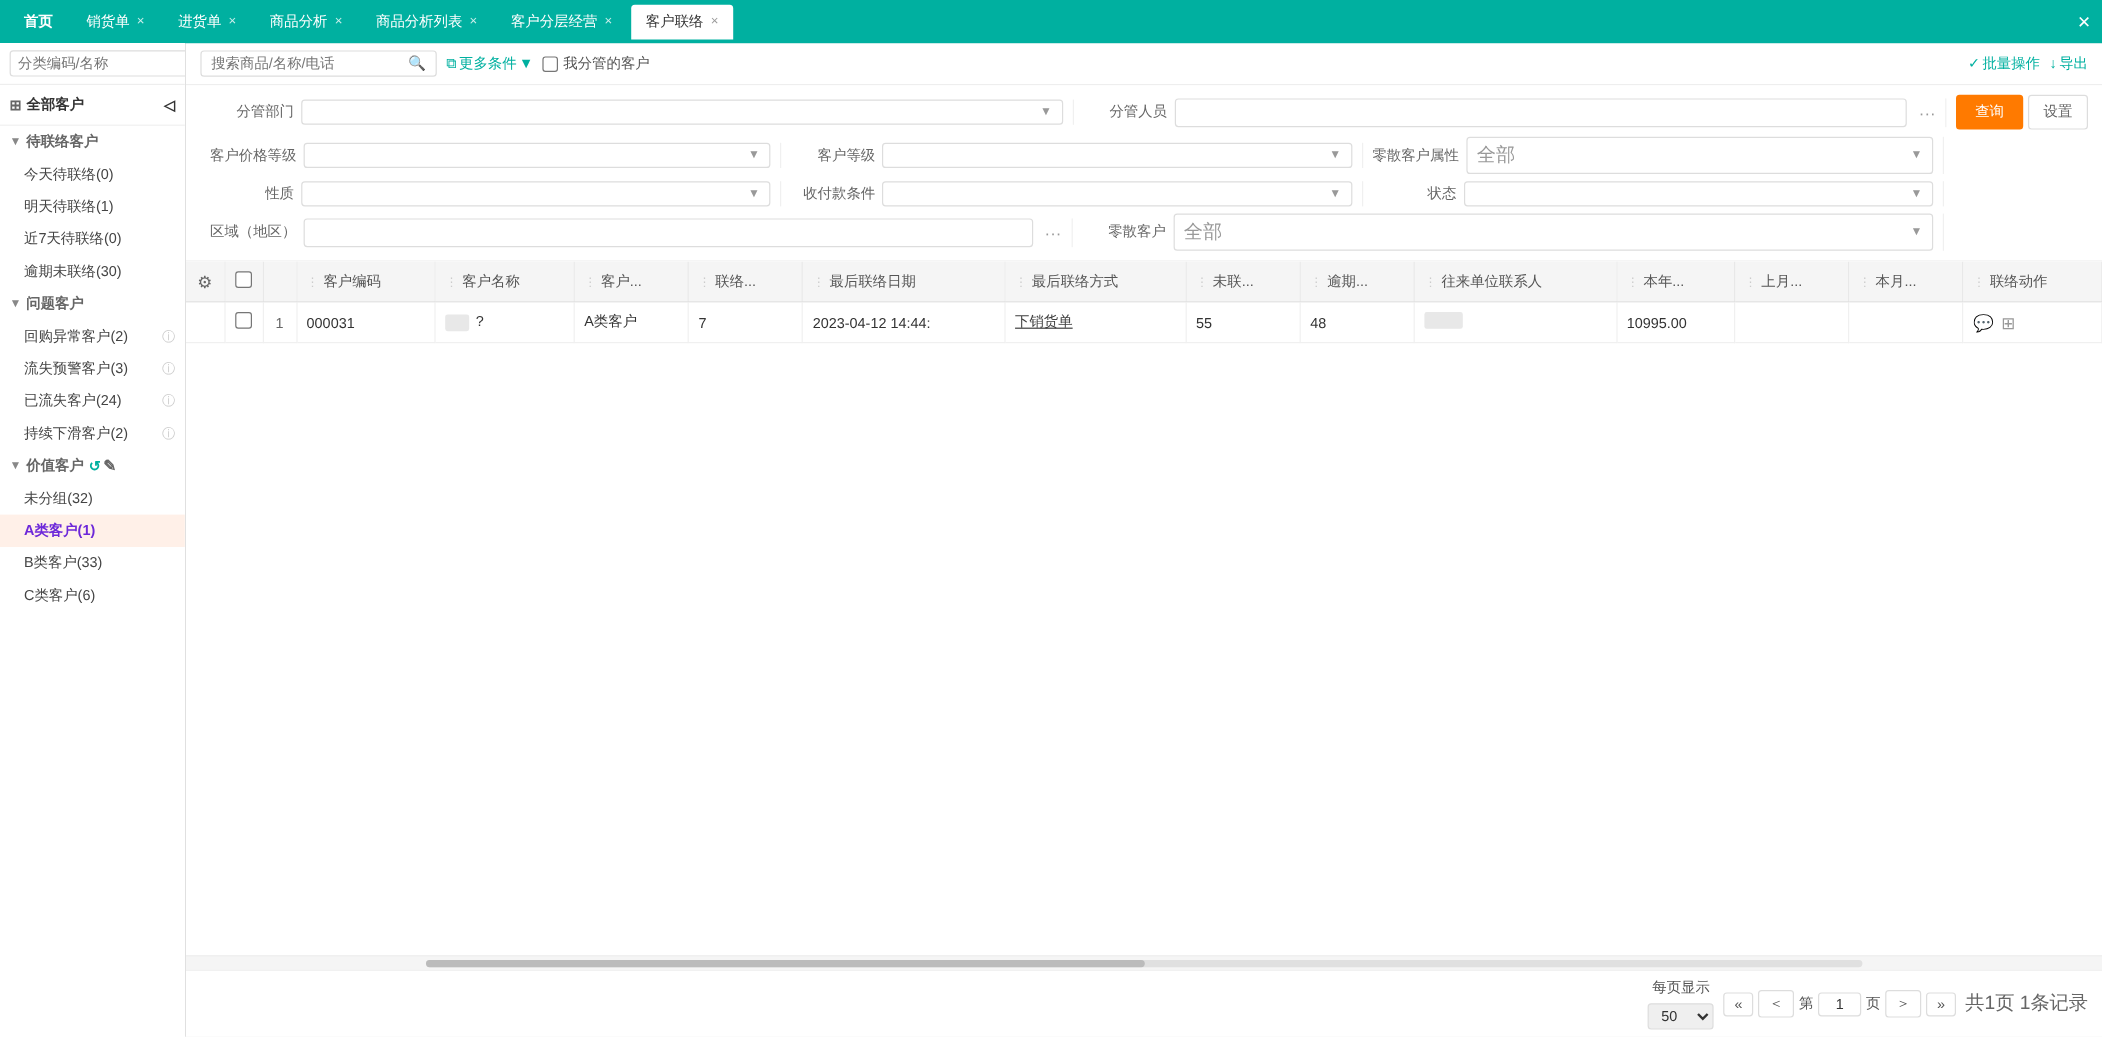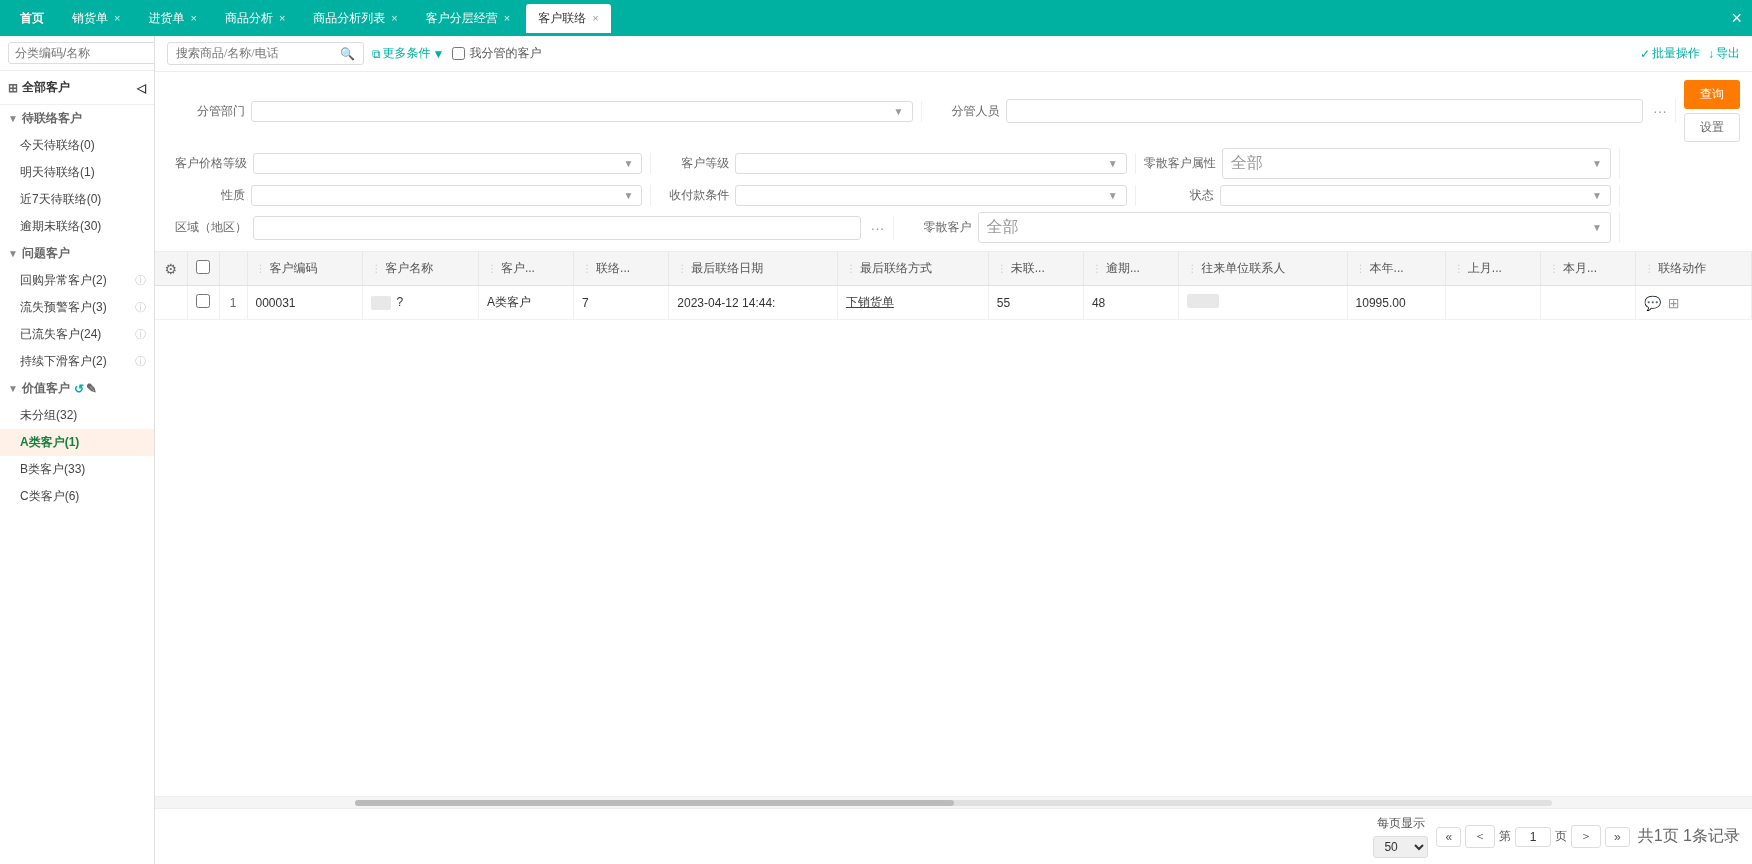--- a/index.html
+++ b/index.html
@@ -48,39 +48,39 @@
     }
     .sidebar-group-label {
       display: flex; align-items: center; padding: 5px 8px; color: #666;
       font-size: 12px; font-weight: bold;
     }
     .sidebar-group-label .triangle { margin-right: 4px; font-size: 10px; color: #888; }
     .sidebar-item {
       padding: 5px 8px 5px 20px; cursor: pointer; color: #444; font-size: 12px;
       display: flex; align-items: center; justify-content: space-between;
     }
-    .sidebar-item.active { background: #fff0e8; color: #15803d; font-weight: bold; }
+    .sidebar-item.active { background: #fff0e8; color: #6d28d9; font-weight: bold; }
     .sidebar-item .info-icon { color: #ccc; font-size: 11px; }
 
     
     .main-content {
       flex: 1; display: flex; flex-direction: column; overflow: hidden;
     }
 
     
     .filter-bar {
       background: #fff; padding: 6px 12px; border-bottom: 1px solid #eee;
       display: flex; align-items: center; gap: 8px;
     }
     .filter-search {
       display: flex; align-items: center; border: 1px solid #ddd; border-radius: 3px;
       padding: 3px 8px; gap: 4px; background: #fff;
     }
     .filter-search input {
-      border: none; outline: none; font-size: 12px; width: 160px; color: #666; font-family: Liberation Serif, serif;
+      border: none; outline: none; font-size: 12px; width: 160px; color: #666;
     }
     .filter-search .search-icon { color: #999; }
     .filter-more {
       display: flex; align-items: center; color: #00b0a0; cursor: pointer; gap: 2px; font-size: 12px;
     }
     .filter-checkbox { display: flex; align-items: center; gap: 4px; color: #555; cursor: pointer; }
     .filter-actions {
       margin-left: auto; display: flex; align-items: center; gap: 8px;
     }
     .btn-batch { color: #00b0a0; cursor: pointer; font-size: 12px; display: flex; align-items: center; gap: 2px; }
@@ -115,21 +115,21 @@
     .filter-select .chevron { color: #999; font-size: 10px; }
     .filter-dots { color: #999; cursor: pointer; font-size: 14px; }
     .btn-query {
       background: #ff7a00; color: #fff; border: none; padding: 6px 16px;
       border-radius: 3px; cursor: pointer; font-size: 12px; white-space: nowrap;
     }
     .btn-settings {
       background: #fff; color: #666; border: 1px solid #ddd; padding: 5px 12px;
       border-radius: 3px; cursor: pointer; font-size: 12px; white-space: nowrap;
     }
-    .btn-group { display: flex; flex-direction: column; gap: 4px; padding-left: 8px; }
+    .btn-group { display: flex; flex-direction: row; gap: 4px; padding-left: 8px; }
 
     
     .table-container {
       flex: 1; overflow: auto; background: #fff; margin: 0;
     }
     table {
       width: 100%; border-collapse: collapse; font-size: 12px;
     }
     thead tr { background: #f5f5f5; }
     th {

